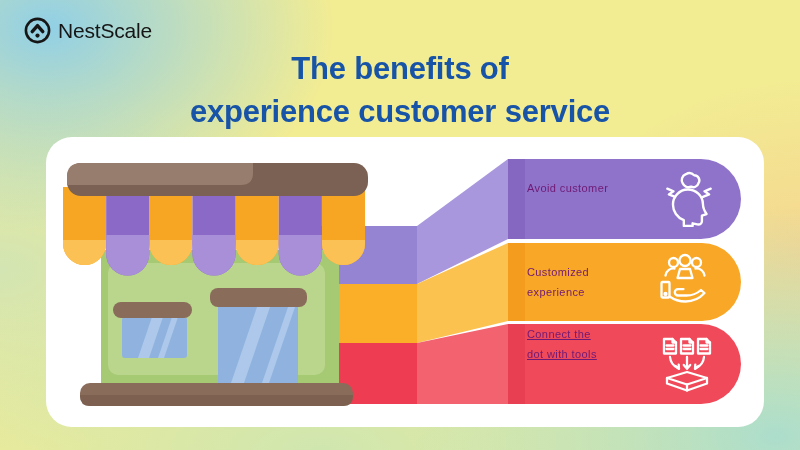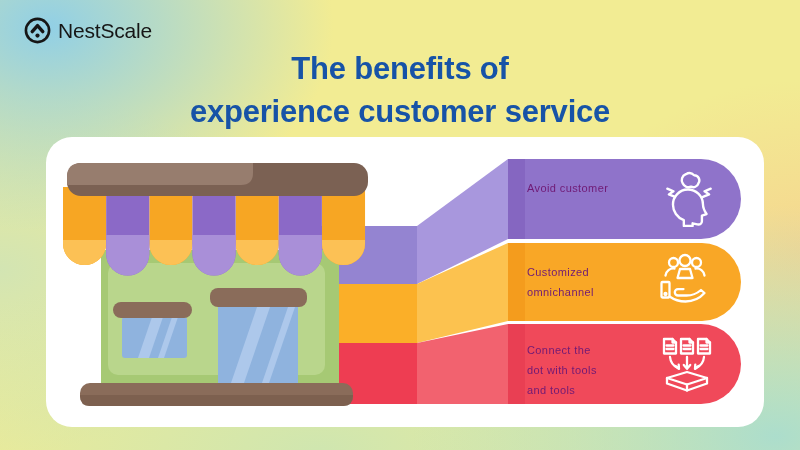--- a/index.html
+++ b/index.html
@@ -19,21 +19,21 @@
   .brand-name{font-size:21px;font-weight:400;color:#161616;letter-spacing:-.2px;}
   .title{position:absolute;left:0;top:47px;width:100%;margin:0;text-align:center;
          color:#1753a7;font-weight:800;font-size:31px;line-height:43px;letter-spacing:-.2px;}
   .title span{display:block;}
   .card{position:absolute;left:46px;top:137px;width:718px;height:290px;background:#ffffff;
         border-radius:26px;overflow:hidden;}
   .scene{position:absolute;left:0;top:0;width:718px;height:290px;display:block;}
   .pill-label{position:absolute;left:481px;color:#701a75;font-size:11px;line-height:20px;
               font-weight:400;letter-spacing:.4px;}
   .pill-label span{display:block;}
-  .p1{top:41px;} .p2{top:125px;} .p3{top:203px;}
+  .p1{top:41px;} .p2{top:125px;} .p3{top:187px;text-decoration:underline;}
   .benefit-icon{position:absolute;display:block;}
   .i1{left:612px;top:30px;} .i2{left:610px;top:114px;} .i3{left:613px;top:199px;}
   .benefit-icon path,.benefit-icon circle,.benefit-icon rect,.benefit-icon polyline{
     fill:none;stroke:#fff;stroke-width:2.3;stroke-linecap:round;stroke-linejoin:round;}
 </style>
 </head>
 <body>
 
 <div class="stage">
 
@@ -140,26 +140,25 @@
           <path d="M34,258 H307 V259 Q307,269 297,269 H44 Q34,269 34,259 Z" fill="#7d604f"></path>
         </g>
       </g>
     </svg>
 
     <div class="pill-label p1">
       <span>Avoid customer</span>
     </div>
     <div class="pill-label p2">
       <span>Customized</span>
-      <span>omnichannel</span>
+      <span>experience</span>
     </div>
     <div class="pill-label p3">
       <span>Connect the</span>
       <span>dot with tools</span>
-      <span>and tools</span>
     </div>
 
     <svg class="benefit-icon i1" width="62" height="62" viewBox="0 0 60 60">
       <path d="M9,21 l6,2.5 -4.5,3 6,2.5"></path>
       <path d="M51,21 l-6,2.5 4.5,3 -6,2.5"></path>
       <path d="M24,16 a6,6 0 0 1 3,-9 a6.5,6.5 0 0 1 8,1 a5,5 0 0 1 4,8 a5,5 0 0 1 -7,3 a6,6 0 0 1 -8,-3 z"></path>
       <path d="M25,57 v-5.5 c-6.5,-2.5 -10.5,-8.5 -10.5,-15 a14.5,14.5 0 0 1 29,-0.5 c0,3.5 1.5,6.5 3.5,9.5 l-4.5,1.5 v5.5 c0,2.5 -2,3.5 -4.5,3 l-4.5,-1 v2.5 z"></path>
     </svg>
 
     <svg class="benefit-icon i2" width="58" height="58" viewBox="0 0 58 58">

